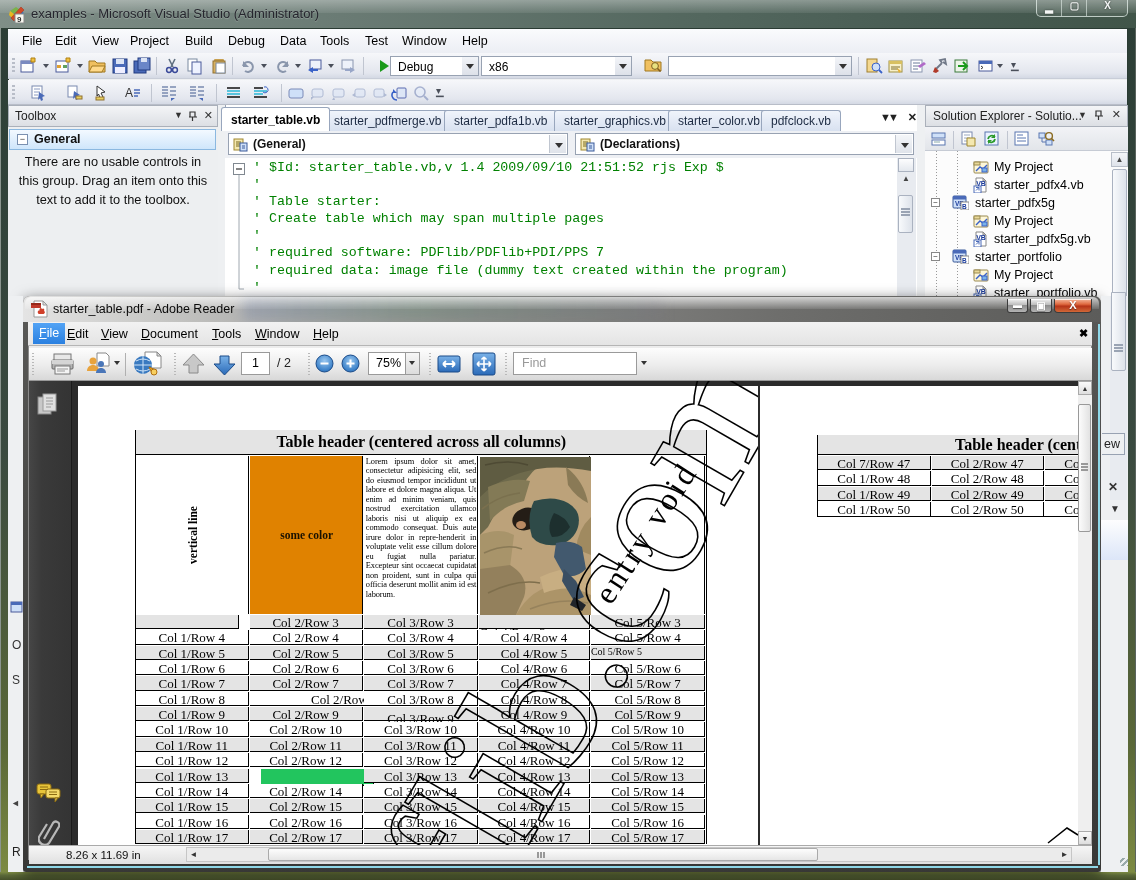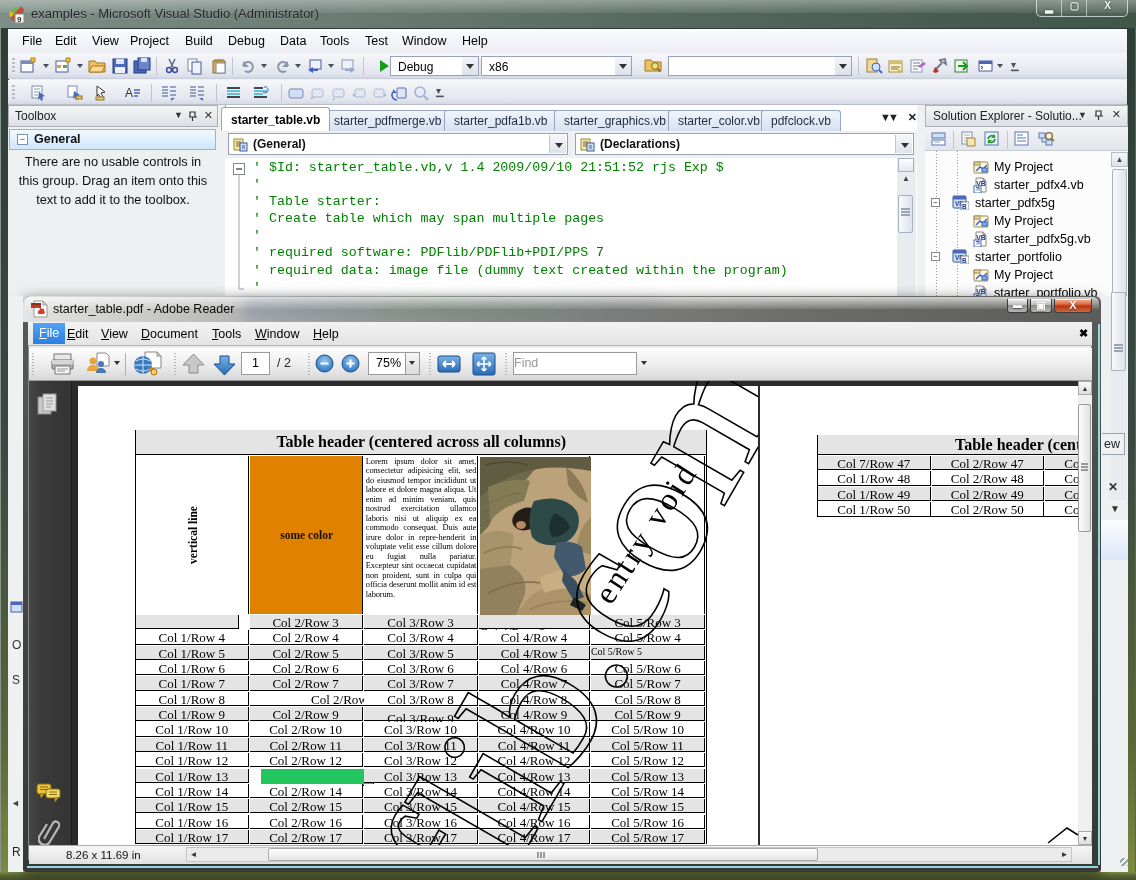--- a/index.html
+++ b/index.html
@@ -596,21 +596,21 @@
     <div class="dsep" style="left:400px"></div>
     <svg style="position:absolute;left:408px;top:4px" width="24" height="24" viewBox="0 0 24 24">
         <rect x="1" y="4" width="22" height="16" rx="2" fill="url(#bg1)" stroke="#1a4a88"></rect>
         <path d="M6 12 h12 M6 12 l3 -3 m-3 3 l3 3 M18 12 l-3 -3 m3 3 l-3 3" stroke="#fff" stroke-width="1.8" fill="none"></path>
       </svg>
     <svg style="position:absolute;left:443px;top:4px" width="24" height="24" viewBox="0 0 24 24">
         <rect x="1" y="1" width="22" height="22" rx="2" fill="url(#bg1)" stroke="#1a4a88"></rect>
         <path d="M12 5 v14 M5 12 h14 M12 5 l-2.5 2.5 M12 5 l2.5 2.5 M12 19 l-2.5 -2.5 M12 19 l2.5 -2.5 M5 12 l2.5 -2.5 M5 12 l2.5 2.5 M19 12 l-2.5 -2.5 M19 12 l-2.5 2.5" stroke="#fff" stroke-width="1.6" fill="none"></path>
       </svg>
     <div class="dsep" style="left:476px"></div>
-    <div class="abox" style="left:484px;top:4px;width:124px;height:23px;padding:3px 0 0 0;color:#999">Find</div>
+    <div class="abox" style="left:484px;top:4px;width:124px;height:23px;padding:3px 0 0 8px;color:#999">Find</div>
     <span class="tarrow" style="left:612px;top:13px;border-top-color:#333"></span>
   </div>
   <div id="ar-doc">
       <div class="abs" style="left:0;top:0;width:1066px;height:464px;background:#2b2b2b"></div>
 <div class="abs" style="left:48.5px;top:5px;width:680px;height:459px;background:#fff"></div>
 <div class="abs" style="left:731px;top:5px;width:318px;height:459px;background:#fff"></div>
 <div class="abs" style="left:106px;top:49px;width:572.4px;height:414px;border:1.5px solid #000;border-bottom:none"></div>
 <div class="abs serif" style="left:107px;top:49px;width:570.4px;height:24.5px;background:#e4e4e4;border-bottom:1px solid #000;text-align:center;font-weight:bold;font-size:16px;padding-top:3px">Table header (centered across all columns)</div>
 <div class="abs" style="left:107px;top:74.5px;width:112.5px;height:158.5px;border-right:1px solid #000;"></div>
 <div class="abs" style="left:220.5px;top:74.5px;width:113.3px;height:158.5px;border-right:1px solid #000;background:#e08200;"></div>

